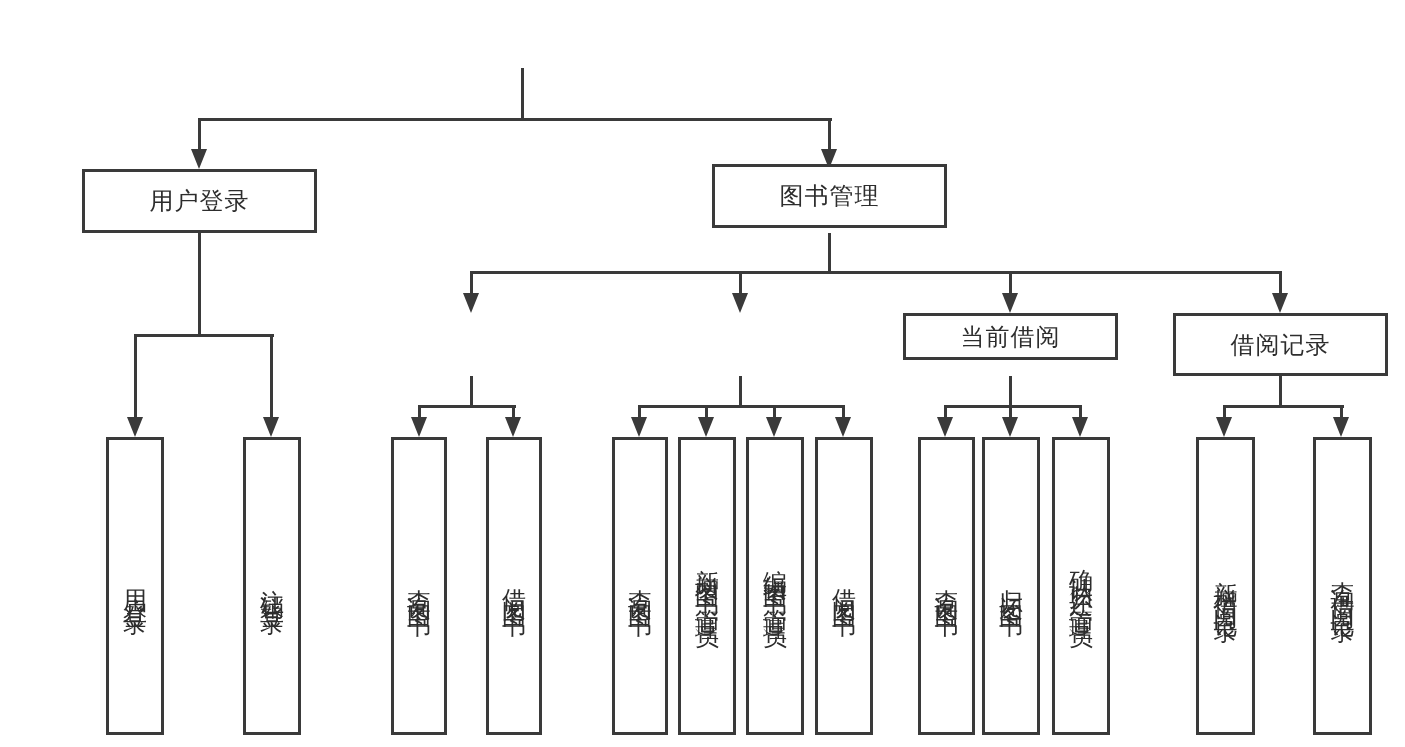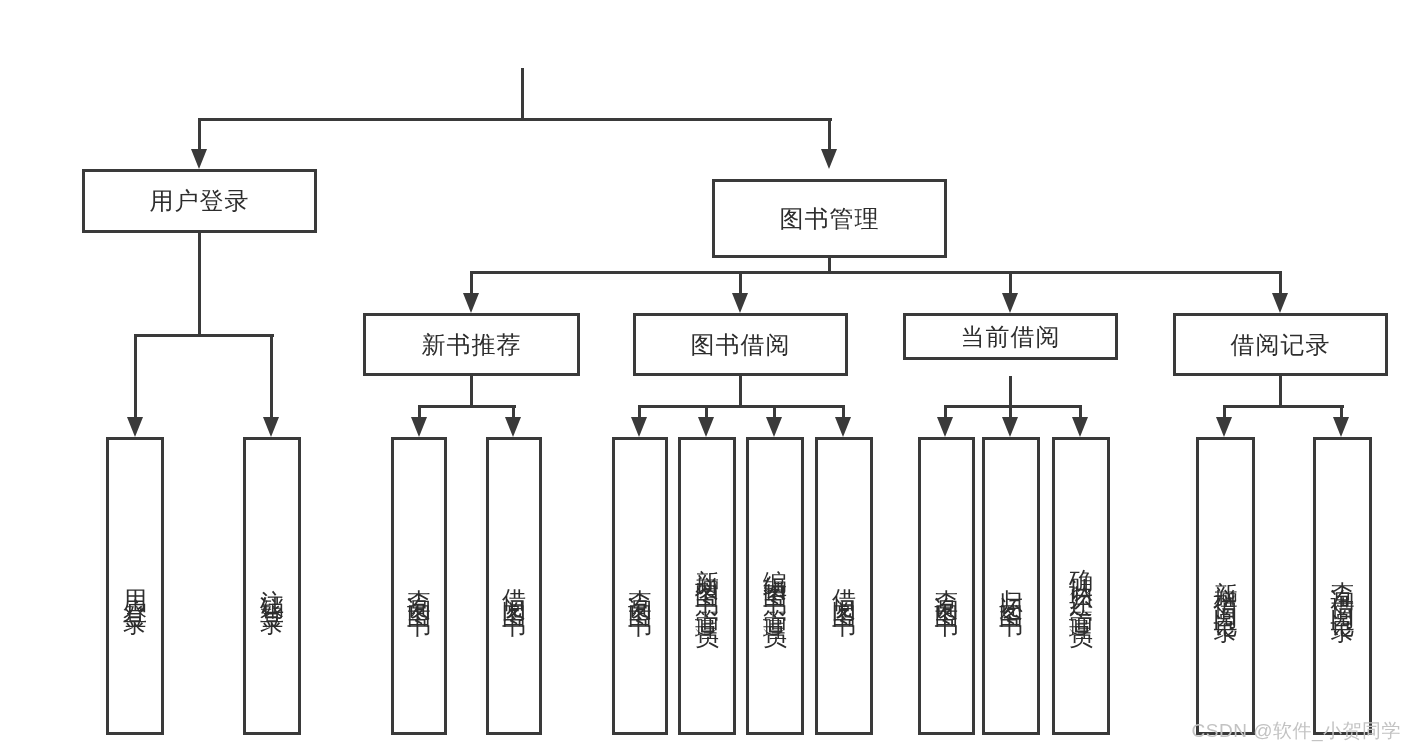--- a/index.html
+++ b/index.html
@@ -92,25 +92,23 @@
   <div class="vl" style="left:1279px;top:376px;height:32px"></div>
   <div class="hl" style="left:1224px;top:405px;width:120px"></div>
   <div class="vl" style="left:1223px;top:405px;height:15px"></div>
   <div class="arr" style="left:1216px;top:417px"></div>
   <div class="vl" style="left:1340px;top:405px;height:15px"></div>
   <div class="arr" style="left:1333px;top:417px"></div>
 
 
   <div class="hbox" style="left:82px;top:169px;width:235px;height:64px">用户登录</div>
 
-  <div class="hbox" style="left:712px;top:179px;width:235px;height:79px">图书管理</div>
+  <div class="hbox" style="left:712px;top:164px;width:235px;height:64px">图书管理</div>
 
-  <div class="hbox" style="left:363px;top:313px;width:217px;height:63px">新书推荐</div>
 
-  <div class="hbox" style="left:633px;top:313px;width:215px;height:63px">图书借阅</div>
 
   <div class="hbox" style="left:903px;top:313px;width:215px;height:47px">当前借阅</div>
 
   <div class="hbox" style="left:1173px;top:313px;width:215px;height:63px">借阅记录</div>
 
   <div class="vbox" style="left:106px;top:437px;width:58px;height:298px">
     <span>用户登录</span>
   </div>
   <div class="vbox" style="left:243px;top:437px;width:58px;height:298px">
     <span>注销登录</span>
@@ -146,15 +144,14 @@
     <span>确认归还（管理员）</span>
   </div>
 
   <div class="vbox" style="left:1196px;top:437px;width:59px;height:298px">
     <span>新增借阅记录</span>
   </div>
   <div class="vbox" style="left:1313px;top:437px;width:59px;height:298px">
     <span>查询借阅记录</span>
   </div>
 
-  <div id="watermark">CSDN @软件_小贺同学</div>
 
 </div>
 
 </body></html>

